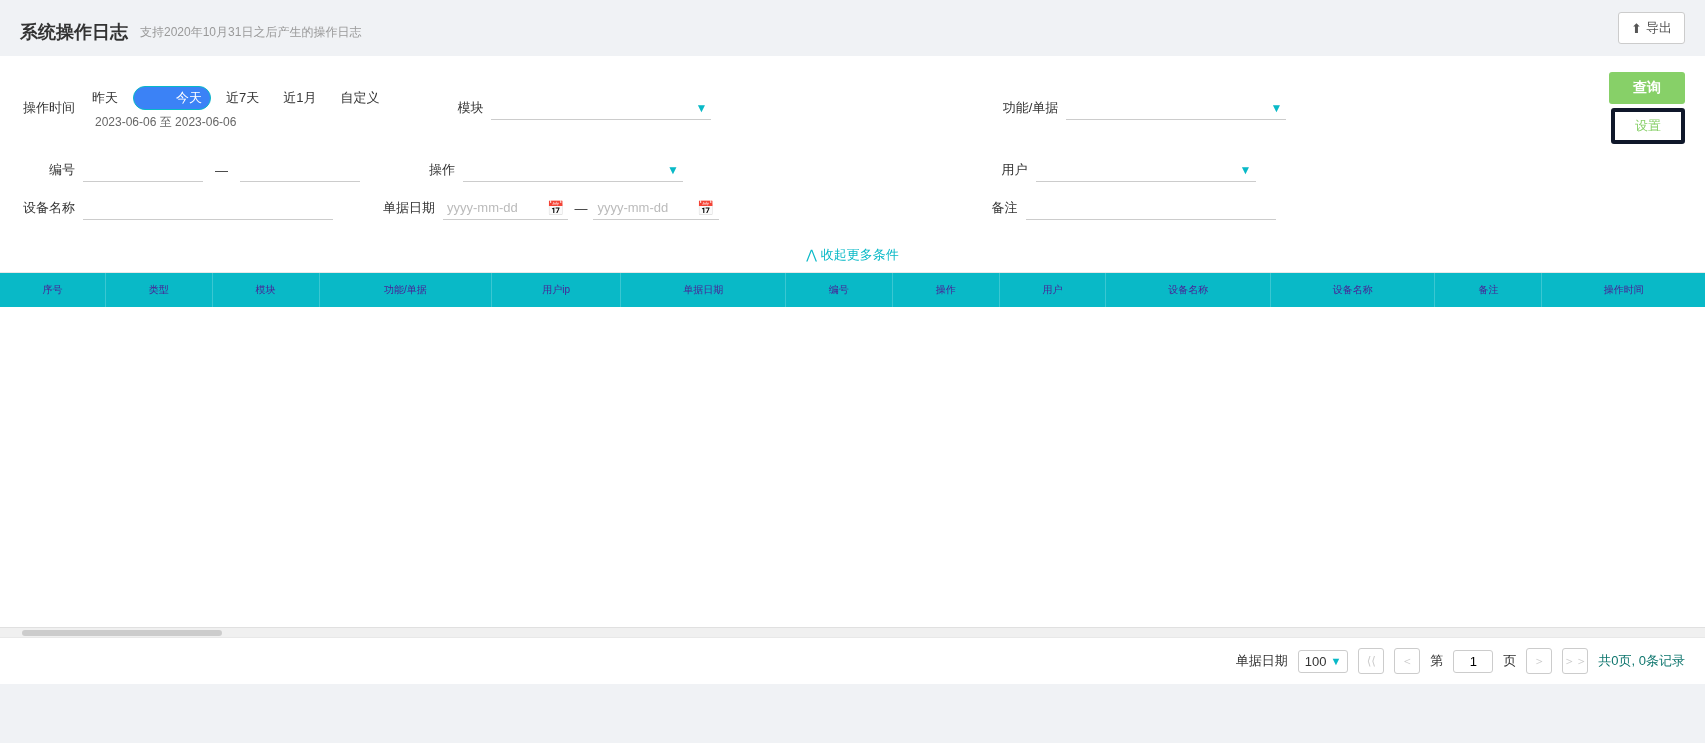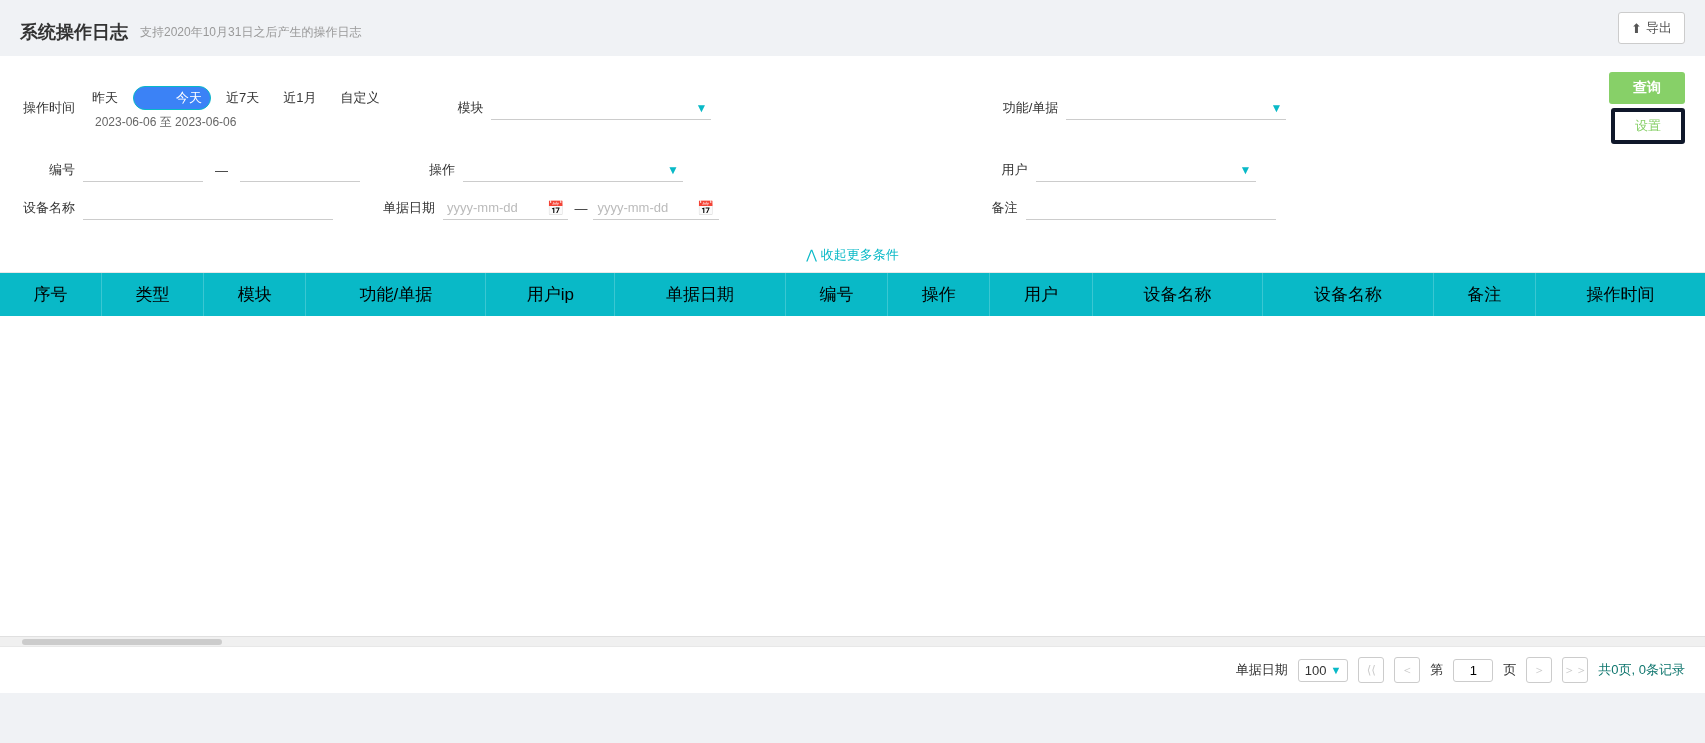--- a/index.html
+++ b/index.html
@@ -95,21 +95,21 @@
     .table-container {
       background: #fff; overflow-x: auto;
     }
     table {
       width: 100%; border-collapse: collapse; min-width: 1400px;
     }
     thead tr {
       background: #09b9c7;
     }
     thead th {
-      color: #000000; font-size: 17px; font-weight: normal;
+      color: #4c1d95; font-size: 10px; font-weight: normal;
       padding: 10px 8px; text-align: center; white-space: nowrap;
       border-right: 1px solid rgba(255,255,255,0.2);
     }
     thead th:last-child { border-right: none; }
 
     
     .empty-area {
       height: 320px; background: #fff; display: flex; align-items: center; justify-content: center;
     }
 

